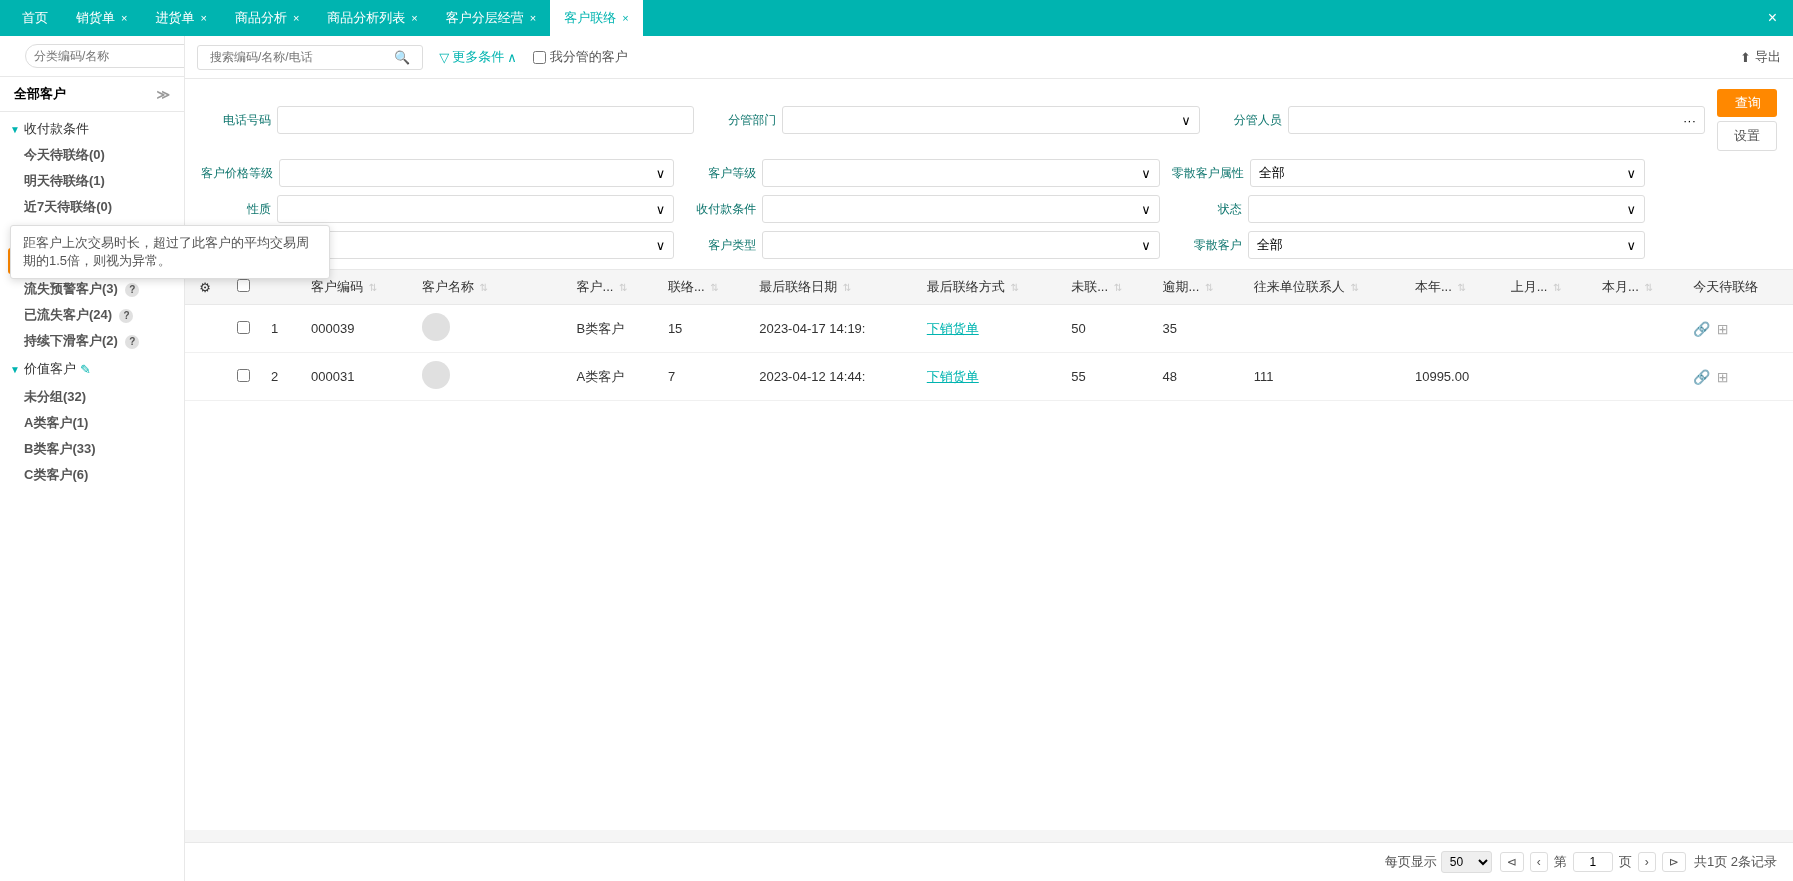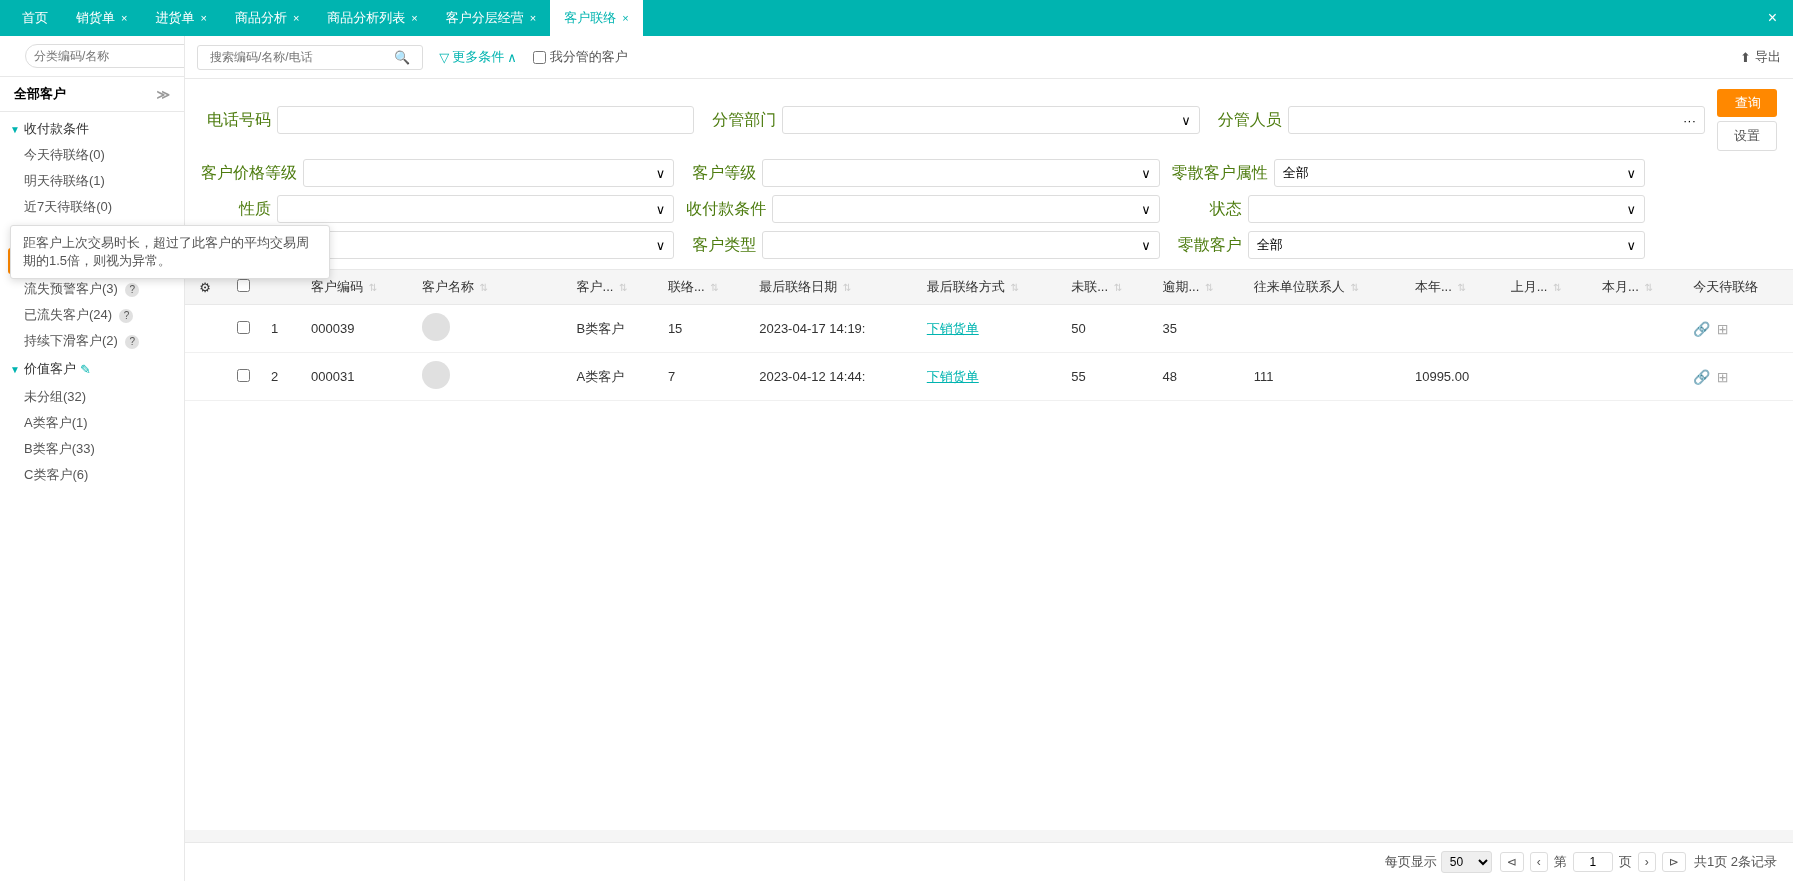--- a/index.html
+++ b/index.html
@@ -49,21 +49,21 @@
     }
     .sidebar-header .collapse-icon { cursor: pointer; color: #999; }
     .sidebar-tree { flex: 1; overflow-y: auto; padding: 4px 0; }
     .tree-section { }
     .tree-section-header {
       display: flex; align-items: center; padding: 4px 10px;
       cursor: pointer; color: #333;
     }
     .tree-section-header .arrow { margin-right: 4px; color: #00b4b0; font-size: 10px; }
     .tree-item {
-      padding: 4px 24px; cursor: pointer; color: #555; font-size: 12px;
+      padding: 4px 24px; cursor: pointer; color: #555; font-size: 12px; font-weight: bold;
     }
     .tree-item.highlight { background: #ff8800; color: #fff; border-radius: 3px; margin: 2px 8px; padding: 4px 10px; }
     .tree-subheader {
       display: flex; align-items: center; padding: 6px 10px;
       color: #333; font-size: 12px; cursor: pointer;
     }
     .tree-subheader .arrow { margin-right: 4px; color: #00b4b0; font-size: 10px; }
 
     
     .tooltip-box {
@@ -116,21 +116,21 @@
       background: #fff; padding: 10px 16px;
       border-bottom: 1px solid #e8e8e8;
     }
     .filter-row {
       display: flex; align-items: center; gap: 12px; margin-bottom: 8px;
     }
     .filter-row:last-child { margin-bottom: 0; }
     .filter-field {
       display: flex; align-items: center; gap: 6px; flex: 1;
     }
-    .filter-field label { color: #4d7c0f; white-space: nowrap; font-size: 16px; min-width: 70px; text-align: right; }
+    .filter-field label { color: #0f766e; white-space: nowrap; font-size: 12px; min-width: 70px; text-align: right; }
     .filter-field .field-input {
       flex: 1; border: 1px solid #ddd; border-radius: 3px;
       padding: 4px 8px; font-size: 12px; outline: none;
       display: flex; align-items: center; justify-content: space-between;
       cursor: pointer; background: #fff; min-height: 28px;
     }
     .filter-field .field-select {
       flex: 1; display: flex; align-items: center; justify-content: space-between;
       border: 1px solid #ddd; border-radius: 3px;
       padding: 4px 8px; font-size: 12px; background: #fff; cursor: pointer;

